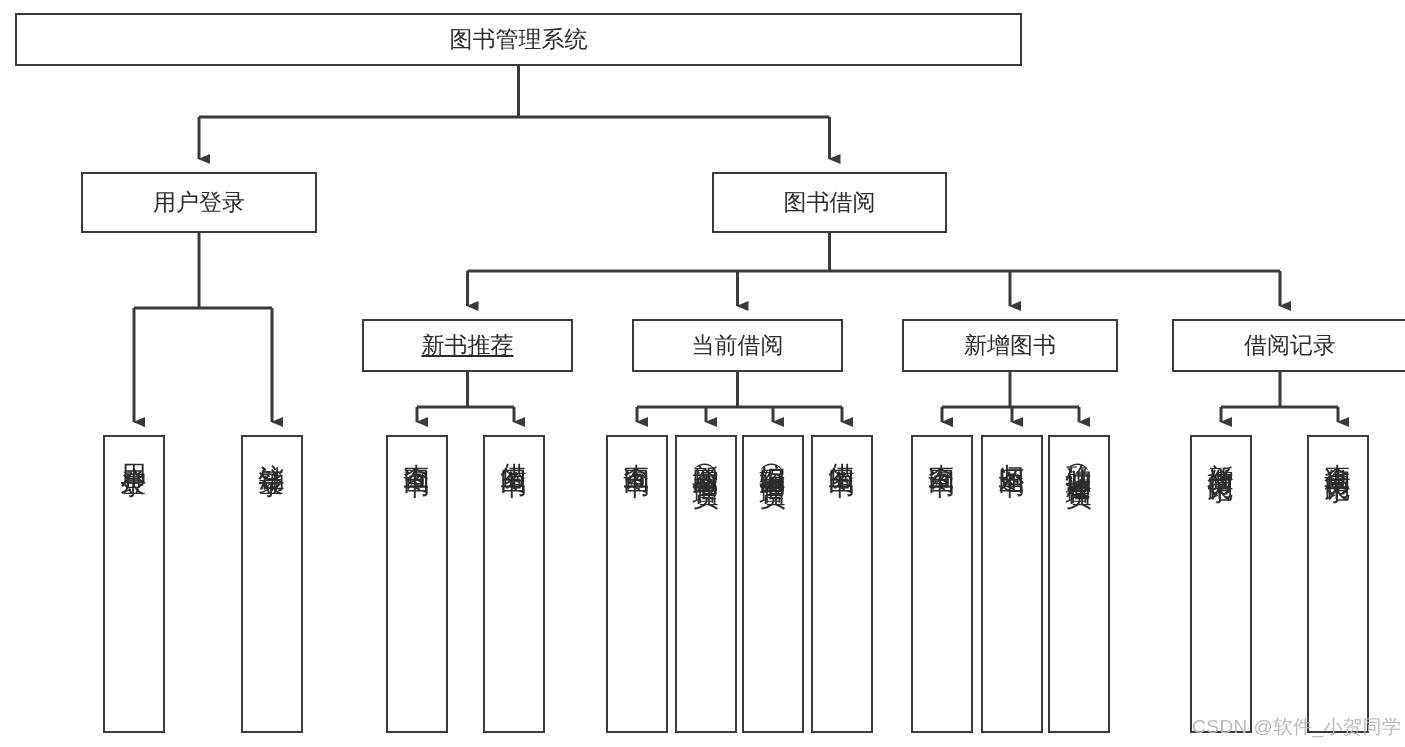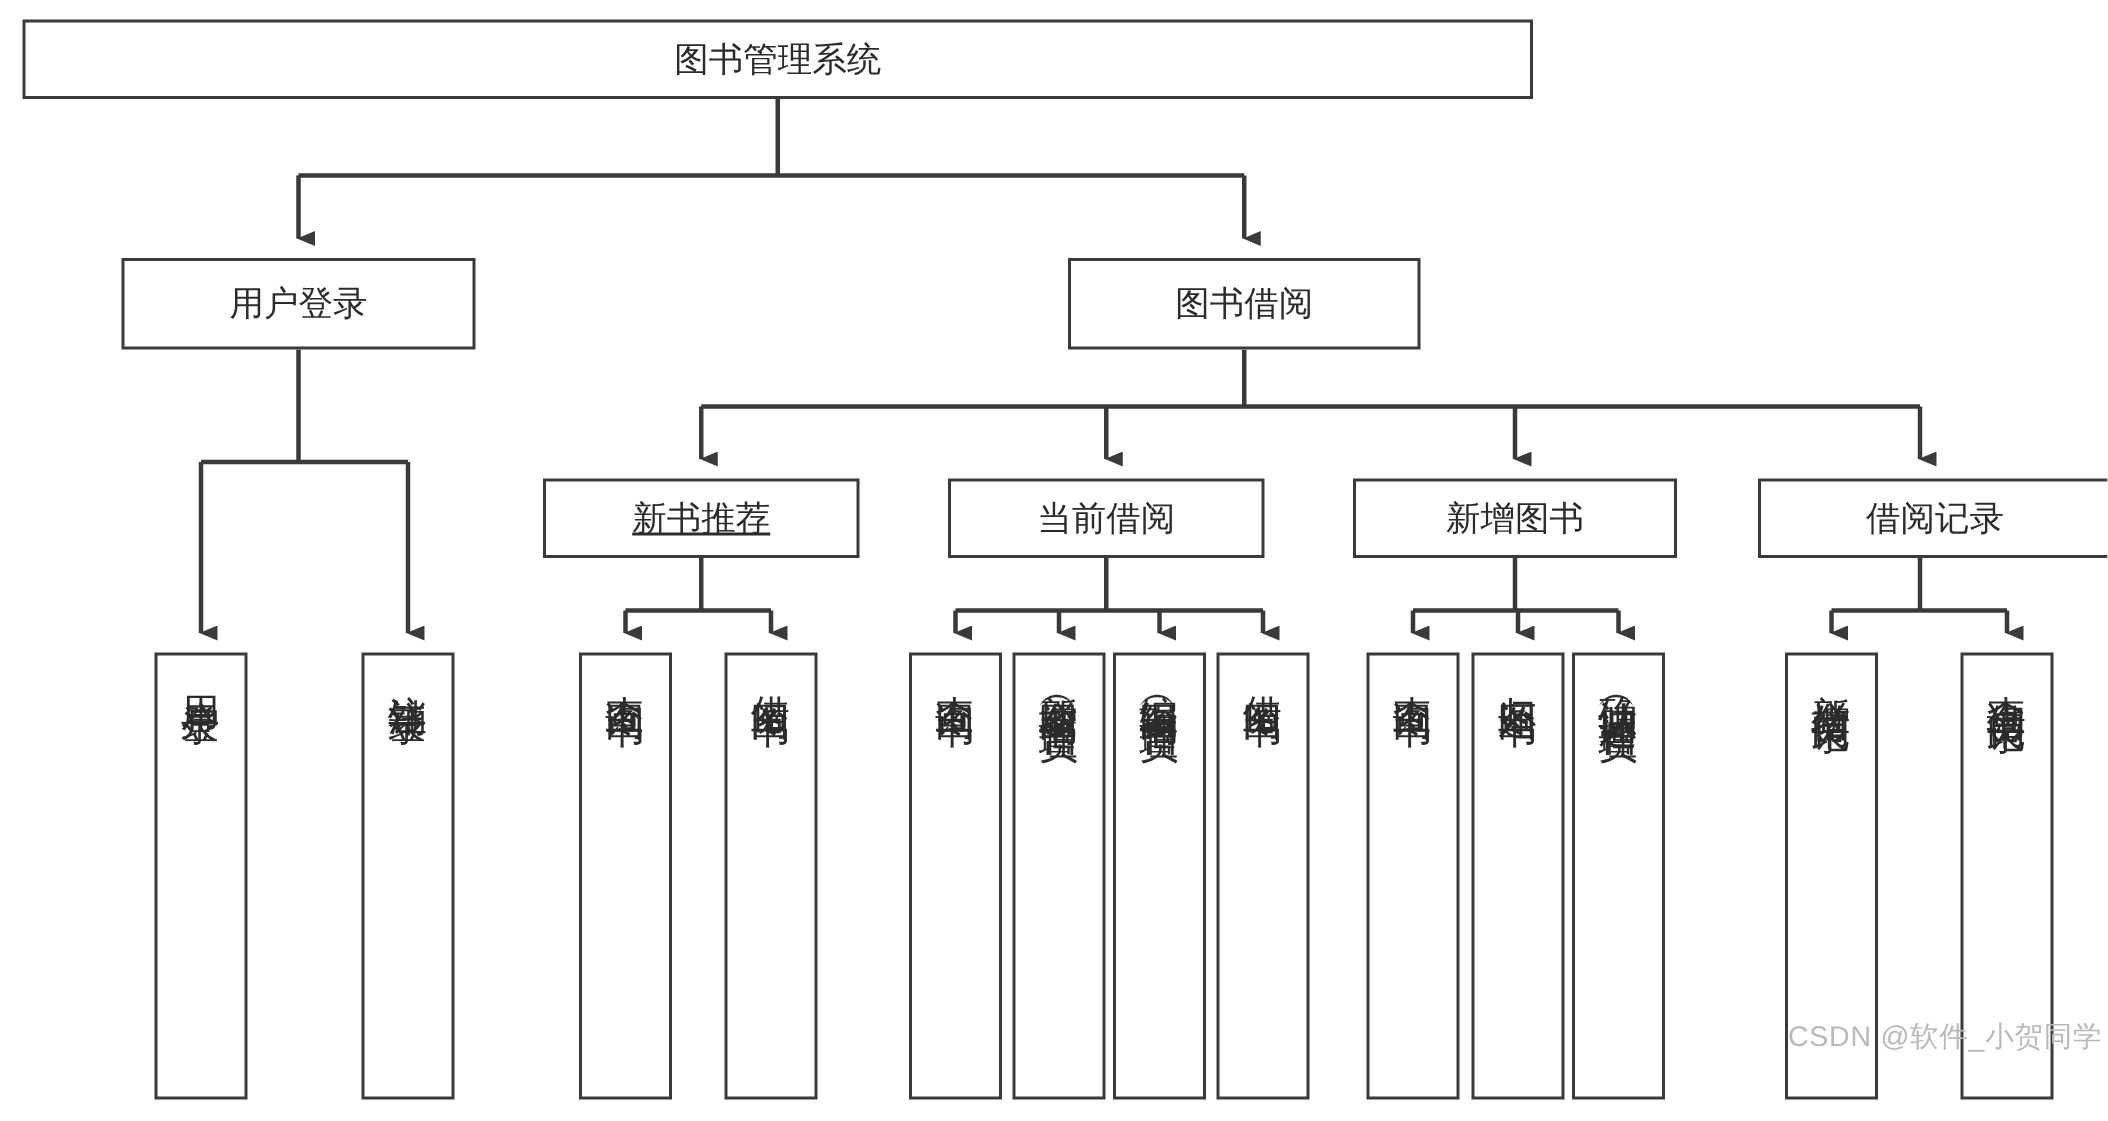--- a/index.html
+++ b/index.html
@@ -170,15 +170,15 @@
         <span class="node-label">确认归还（管理员）</span>
       </div>
       <div class="node vert" style="left: 1190px; top: 435px; width: 62px; height: 298px;">
         <span class="node-label">新增借阅记录</span>
       </div>
       <div class="node vert" style="left: 1307px; top: 435px; width: 62px; height: 298px;">
         <span class="node-label">查询借阅记录</span>
       </div>
     </div>
 
-  <div class="watermark" style="left: 1192px; top: 678px;">CSDN @软件_小贺同学</div>
+  <div class="watermark" style="left: 1192px; top: 714px;">CSDN @软件_小贺同学</div>
 
 </div>
 
 </body></html>

